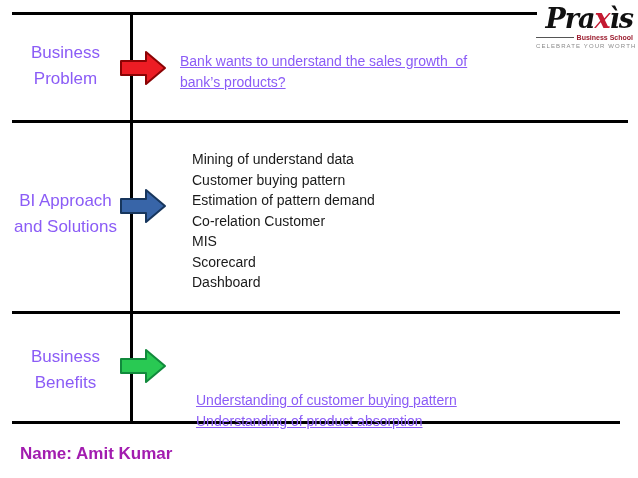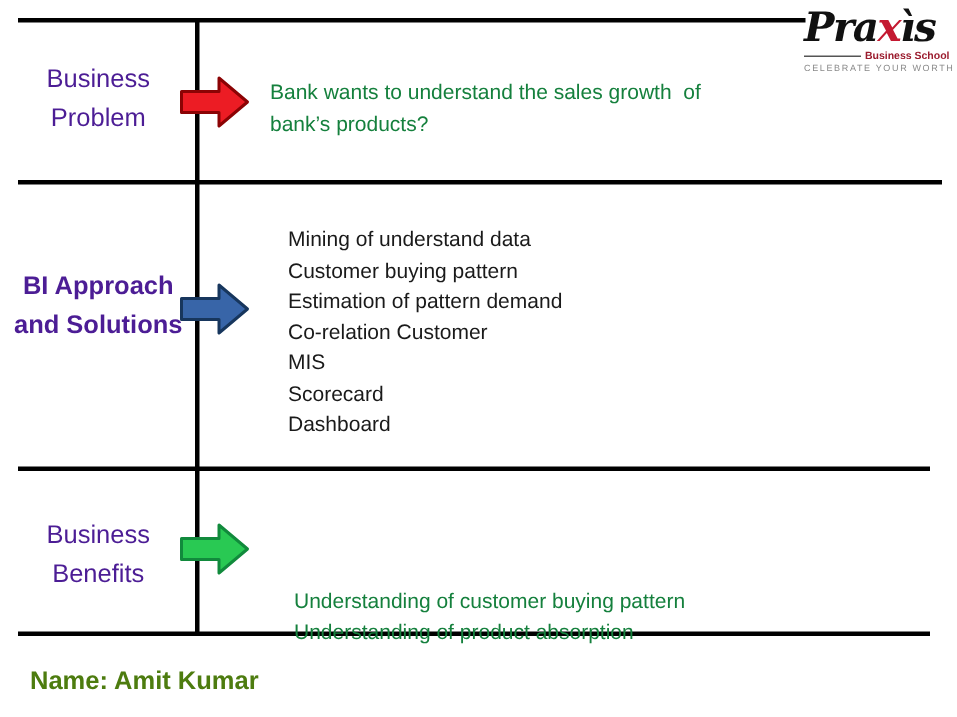--- a/index.html
+++ b/index.html
@@ -20,51 +20,52 @@
   .line-mid2{left:12px;top:311px;width:608px;}
   .line-bottom{left:12px;top:421px;width:608px;}
   .line-vert{left:130px;top:12px;height:412px;}
 
   
   .row-label{
     position:absolute;left:0;width:131px;
     text-align:center;
     font-size:17px;line-height:26px;
     white-space:pre-line;
-    color:#4c1d95;
+    color:#8b5cf6;
   }
   .label-problem{top:40px;}
-  .label-approach{top:178px;font-weight:bold;}
+  .label-approach{top:188px;}
   .label-benefits{top:344px;}
 
   
   .arrow{position:absolute;left:120px;width:47px;height:38px;z-index:3;}
   .arrow-red{top:49px;}
   .arrow-blue{top:187px;}
   .arrow-green{top:346px;height:40px;}
 
   
   .content{
     position:absolute;
     font-size:14px;line-height:21px;
     white-space:pre-wrap;
-    color:#15803d;
+    color:#8b5cf6;
+    text-decoration:underline;
   }
   .content-problem{left:180px;top:51px;}
   .content-benefits{left:196px;top:344px;margin-top:46px;}
   .solutions-list{position:absolute;left:192px;top:149px;font-size:14px;}
   .solutions-list .list-line{line-height:20.5px;}
 
   .footer-name{
     position:absolute;left:20px;top:444px;
-    font-size:17px;font-weight:bold;color:#4d7c0f;
+    font-size:17px;font-weight:bold;color:#a21caf;
   }
 
   
-  .logo{position:absolute;left:536px;top:4px;width:97px;}
+  .logo{position:absolute;left:536px;top:4px;width:97px;text-align:right;}
   .logo-word{
     font-family:"DejaVu Serif",serif;
     font-style:italic;font-weight:bold;
     font-size:27px;line-height:30px;
     color:#111;letter-spacing:-1px;
     white-space:nowrap;
   }
   .logo-x{color:#c41931;}
   .logo-sub{display:flex;align-items:center;gap:3px;margin-top:0;}
   .logo-rule{flex:1;height:1px;background:#555;}

